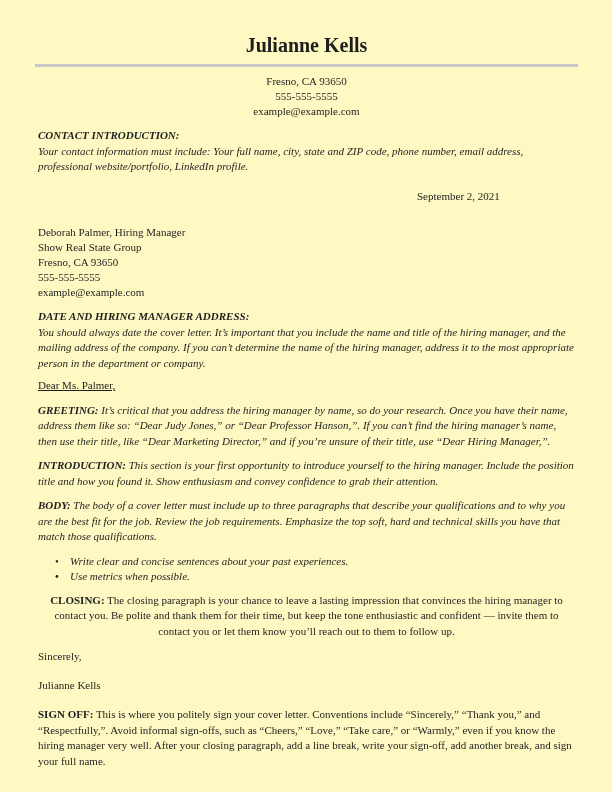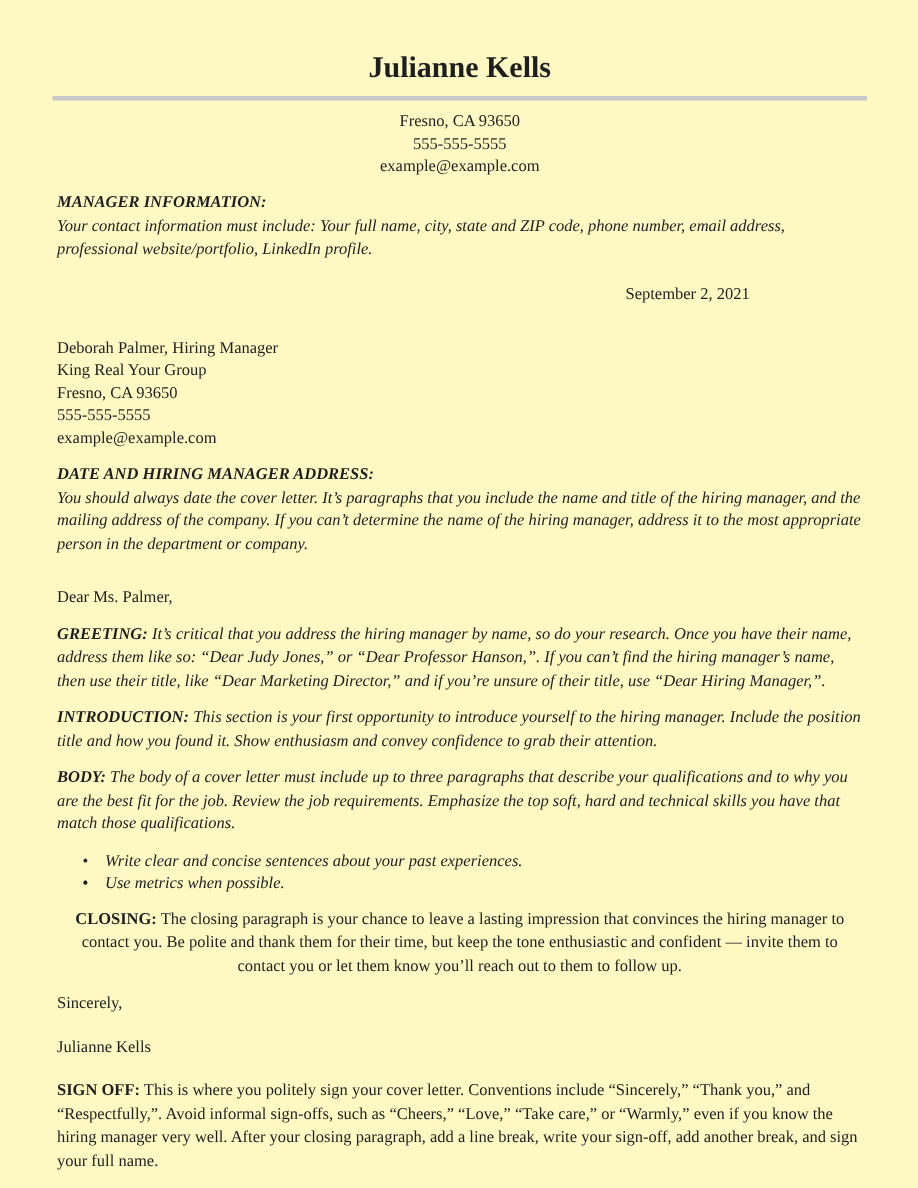--- a/index.html
+++ b/index.html
@@ -17,21 +17,21 @@
   }
   .doc-title { text-align:center; font-size:20px; line-height:24px; font-weight:bold; }
   .rule { height:3px; background:#c8c8c8; margin:7px -3px 0 -3px; }
   .contact { text-align:center; margin-top:7px; line-height:15px; }
   .sec-head { font-weight:bold; font-style:italic; margin-top:9px; }
   .ann { font-style:italic; }
   .label-bi { font-weight:bold; font-style:italic; }
   .label-b { font-weight:bold;text-align:center; }
   .date-line { margin-top:14px; padding-left:379px; white-space:nowrap; }
   .recipient { margin-top:21px; line-height:15px; }
-  .salutation { margin-top:20px; }
+  .salutation { margin-top:7px;text-decoration:underline; }
   .para { margin-top:9px; }
   .bullets { margin:9px 0 0 0; padding:0; list-style:none; }
   .bullets li { position:relative; padding-left:32px; font-style:italic; line-height:15.5px; }
   .bullets li .bullet { position:absolute; left:17px; font-style:normal; }
   .closing { text-align:center; margin-top:8px; }
   .valediction { margin-top:10px; }
   .signature { margin-top:13px; }
   .signoff { margin-top:14px; }
 </style>
 </head>
@@ -41,35 +41,35 @@
 
   <div class="doc-title">Julianne Kells</div>
   <div class="rule"></div>
 
   <div class="contact">
     <div>Fresno, CA 93650</div>
     <div>555-555-5555</div>
     <div>example@example.com</div>
   </div>
 
-  <div class="sec-head">MANAGER INFORMATION:</div>
+  <div class="sec-head">CONTACT INTRODUCTION:</div>
   <div class="ann">Your contact information must include: Your full name, city, state and ZIP code, phone number, email address, professional website/portfolio, LinkedIn profile.</div>
 
   <div class="date-line">September 2, 2021</div>
 
   <div class="recipient">
     <div>Deborah Palmer, Hiring Manager</div>
-    <div>King Real Your Group</div>
+    <div>Show Real State Group</div>
     <div>Fresno, CA 93650</div>
     <div>555-555-5555</div>
     <div>example@example.com</div>
   </div>
 
   <div class="sec-head">DATE AND HIRING MANAGER ADDRESS:</div>
-  <div class="ann">You should always date the cover letter. It’s paragraphs that you include the name and title of the hiring manager, and the mailing address of the company. If you can’t determine the name of the hiring manager, address it to the most appropriate person in the department or company.</div>
+  <div class="ann">You should always date the cover letter. It’s important that you include the name and title of the hiring manager, and the mailing address of the company. If you can’t determine the name of the hiring manager, address it to the most appropriate person in the department or company.</div>
 
   <div class="salutation">Dear Ms. Palmer,</div>
 
   <div class="para ann"><span class="label-bi">GREETING:</span> <span>It’s critical that you address the hiring manager by name, so do your research. Once you have their name, address them like so: “Dear Judy Jones,” or “Dear Professor Hanson,”. If you can’t find the hiring manager’s name, then use their title, like “Dear Marketing Director,” and if you’re unsure of their title, use “Dear Hiring Manager,”.</span></div>
 
   <div class="para ann"><span class="label-bi">INTRODUCTION:</span> <span>This section is your first opportunity to introduce yourself to the hiring manager. Include the position title and how you found it. Show enthusiasm and convey confidence to grab their attention.</span></div>
 
   <div class="para ann"><span class="label-bi">BODY:</span> <span>The body of a cover letter must include up to three paragraphs that describe your qualifications and to why you are the best fit for the job. Review the job requirements. Emphasize the top soft, hard and technical skills you have that match those qualifications.</span></div>
 
   <ul class="bullets">

